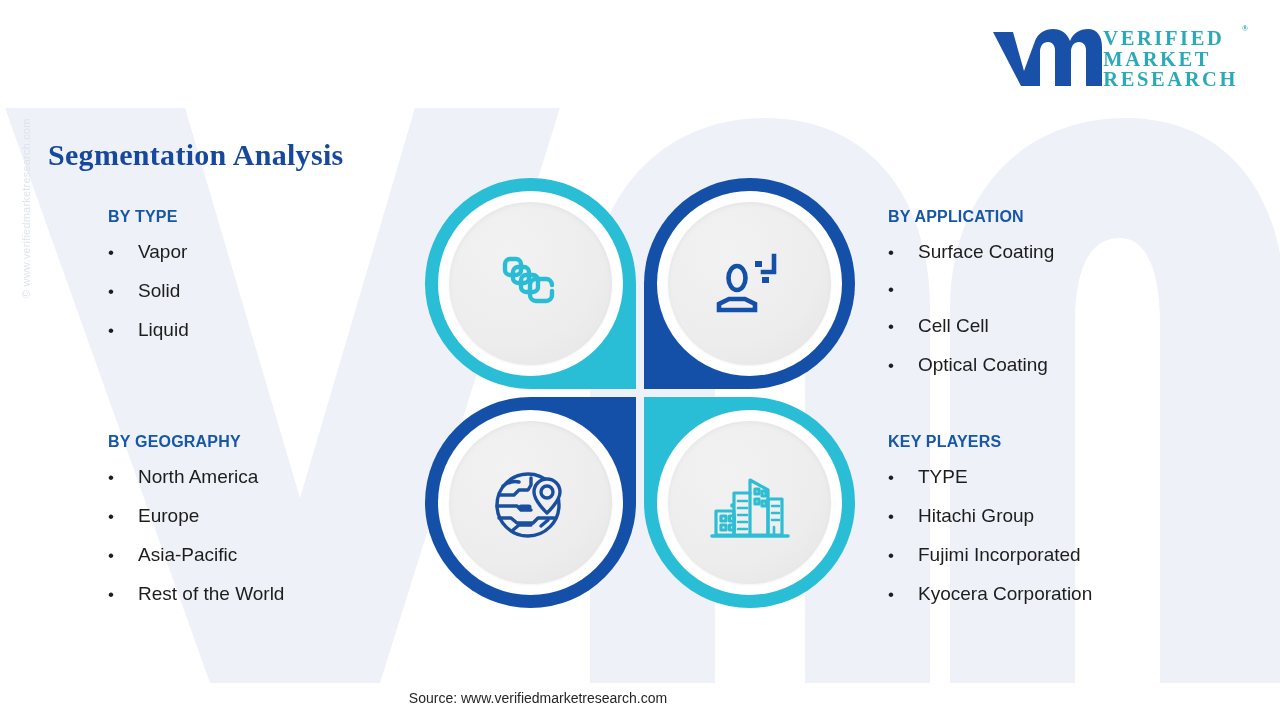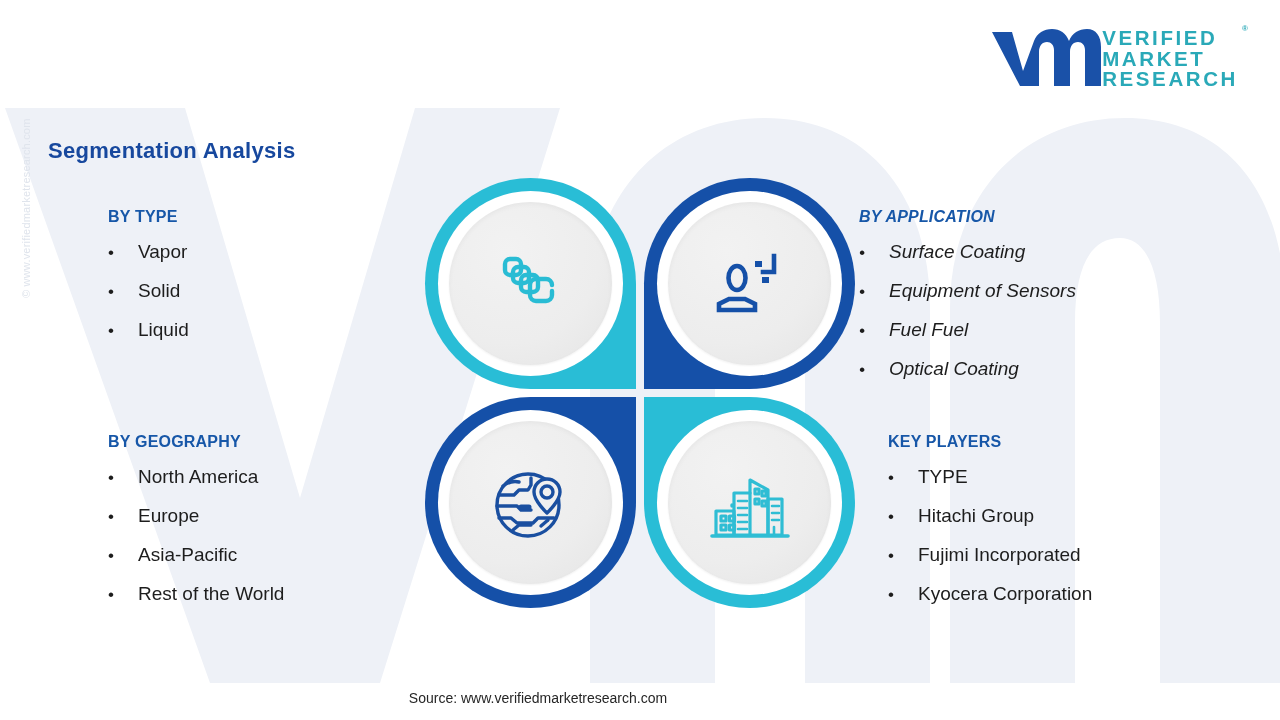--- a/index.html
+++ b/index.html
@@ -54,35 +54,37 @@
     line-height: 33px;
     font-weight: bold;
     color: #17489e;
     letter-spacing: -0.1px;
     text-transform: uppercase;
   }
   .subtitle {
     position: absolute;
     left: 48px;
     top: 138px;
-    font-size: 22px;
+    font-size: 30px;
     font-weight: bold;
     color: #17489e;
     letter-spacing: 0.3px;
     z-index: 5;
+    font-family: Liberation Serif, serif;
   }
 
   
   .logo {
     position: absolute;
     right: 42px;
     top: 28px;
     display: flex;
     align-items: center;
     z-index: 6;
+    font-family: Liberation Serif, serif;
   }
   .logo-mark { display: block; }
   .logo-text {
     display: flex;
     flex-direction: column;
     line-height: 1.0;
     position: relative;
   }
   .logo-text span {
     font-size: 20.5px;
@@ -145,21 +147,21 @@
   .bullets li .dot {
     width: 30px;
     flex: 0 0 30px;
     font-size: 17px;
     color: #1d1d1d;
     line-height: 1;
   }
 
   .col-type      { left: 108px; top: 208px; }
   .col-geo       { left: 108px; top: 433px; }
-  .col-app       { left: 859px; top: 208px; font-style: italic; }
+  .col-app       { left: 888px; top: 208px; }
   .col-key       { left: 888px; top: 433px; }
 
   
   .petals {
     position: absolute;
     left: 425px;
     top: 178px;
     width: 430px;
     height: 440px;
     z-index: 5;
@@ -299,25 +301,24 @@
 
   <div class="col col-app">
     <div class="col-heading">BY APPLICATION</div>
     <ul class="bullets">
       <li>
         <span class="dot">•</span>
         <span>Surface Coating</span>
       </li>
       <li>
         <span class="dot">•</span>
-        <span>Equipment of Sensors</span>
-      </li>
-      <li>
-        <span class="dot">•</span>
-        <span>Fuel Fuel</span>
+      </li>
+      <li>
+        <span class="dot">•</span>
+        <span>Cell Cell</span>
       </li>
       <li>
         <span class="dot">•</span>
         <span>Optical Coating</span>
       </li>
     </ul>
   </div>
 
   <div class="col col-key">
     <div class="col-heading">KEY PLAYERS</div>

